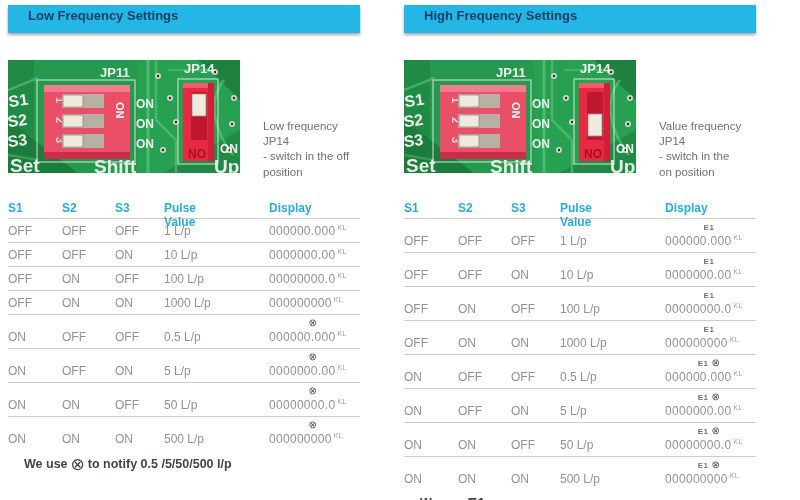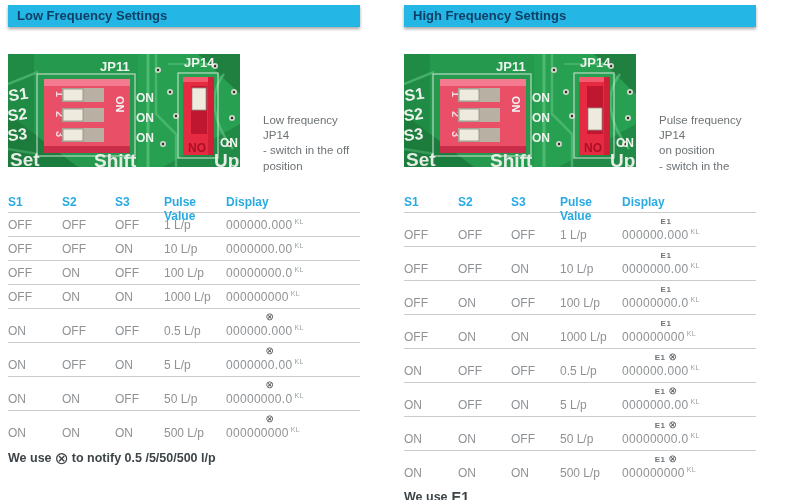--- a/index.html
+++ b/index.html
@@ -1,42 +1,42 @@
 <!DOCTYPE html>
 <html><head>
 <meta charset="utf-8">
 <style>
   html,body{margin:0;padding:0;background:#fff;}
   body{width:800px;height:500px;overflow:hidden;font-family:"Liberation Sans",sans-serif;}
   .page{display:flex;gap:44px;padding:5px 0 0 8px;}
   .panel{width:352px;flex:0 0 352px;}
-  .panel-header{height:22px;background:#24b7e6;color:#0f3f66;font-weight:bold;font-size:13px;line-height:22px;padding-left:9px;box-sizing:border-box;box-shadow:0 2px 3px rgba(0,0,0,.35);}
+  .panel-header{height:28px;background:#24b7e6;color:#0f3f66;font-weight:bold;font-size:13px;line-height:22px;padding-left:20px;box-sizing:border-box;box-shadow:0 2px 3px rgba(0,0,0,.35);}
   .photo-row{display:flex;margin-top:20px;align-items:center;}
   .photo{width:232px;height:113px;flex:0 0 232px;display:block;}
   .photo text{font-family:"Liberation Sans",sans-serif;}
   .caption{margin-left:23px;margin-top:66px;font-size:11.5px;color:#6d7275;line-height:1.32;}
   .table{margin-top:21px;}
   .thead{display:flex;height:17px;align-items:flex-start;}
   .th{font-size:12px;font-weight:bold;color:#29abe2;}
   .c1{width:54px;box-sizing:border-box;}
   .c2{width:53px;box-sizing:border-box;}
   .c3{width:49px;box-sizing:border-box;}
   .c4{width:62px;box-sizing:border-box;}
-  .c5{flex:1;box-sizing:border-box;}
+  .c5{flex:1;box-sizing:border-box;margin-left:43px;}
   .row{display:flex;align-items:flex-end;border-top:1px solid #cccccc;box-sizing:border-box;}
   .row.single{height:24px;}
   .row.double{height:34px;}
   .cell{font-size:12px;color:#8f9295;padding-bottom:4px;}
   .dcell{align-self:stretch;display:flex;flex-direction:column;justify-content:flex-end;padding-bottom:4px;}
   .prefix{width:88px;text-align:center;font-size:8px;font-weight:bold;color:#6f7478;line-height:10px;height:10px;margin-bottom:auto;padding-top:3px;letter-spacing:.5px;}
   .prefix .sym{font-size:10px;font-weight:normal;color:#4e5357;}
   .prefix .e1:not(:empty)+.sym:not(:empty){margin-left:3px;}
   .numline{font-size:12px;color:#8f9295;white-space:nowrap;letter-spacing:.3px;}
   .unit{font-size:7px;vertical-align:5px;margin-left:2px;color:#9aa0a4;letter-spacing:.3px;}
-  .footer{margin-top:6px;font-size:12.5px;font-weight:bold;color:#3e4549;display:flex;align-items:center;white-space:pre;}
+  .footer{margin-top:6px;font-size:12.5px;font-weight:bold;color:#3e4549;display:flex;align-items:center;white-space:pre;margin-left:16px;}
   .footer .mark-sym{font-size:17px;font-weight:normal;margin:0 3px;line-height:1;}
   .footer .mark-text{font-size:14.5px;margin:0 4px;line-height:1;}
 </style>
 </head>
 <body>
 
 <div class="page">
 
   <div class="panel">
     <div class="panel-header">Low Frequency Settings</div>
@@ -280,23 +280,23 @@
           <rect x="183" y="32" width="16" height="48" fill="#c01730"></rect>
           <rect x="184" width="14" height="22" fill="#efeade" stroke="#99948a" stroke-width="0.8" y="54"></rect>
           <text x="180" y="98" font-size="12" font-weight="bold" fill="#aa0f26">NO</text>
         </g>
         <text x="212" y="93" font-size="12" font-weight="bold" fill="#eef3ee">ON</text>
         <text x="2" y="112" font-size="19" font-weight="bold" fill="#e5ece5">Set</text>
         <text x="86" y="113" font-size="19" font-weight="bold" fill="#e5ece5">Shift</text>
         <text x="206" y="113" font-size="19" font-weight="bold" fill="#e5ece5">Up</text>
       </svg>
       <div class="caption">
-        <div>Pulse frequency JP14</div>
+        <div>Value frequency JP14</div>
+        <div>- switch in the</div>
         <div>on position</div>
-        <div>- switch in the</div>
       </div>
     </div>
 
     <div class="table">
       <div class="thead">
         <span class="th c1">S1</span>
         <span class="th c2">S2</span>
         <span class="th c3">S3</span>
         <span class="th c4">Pulse Value</span>
         <span class="th c5">Display</span>

